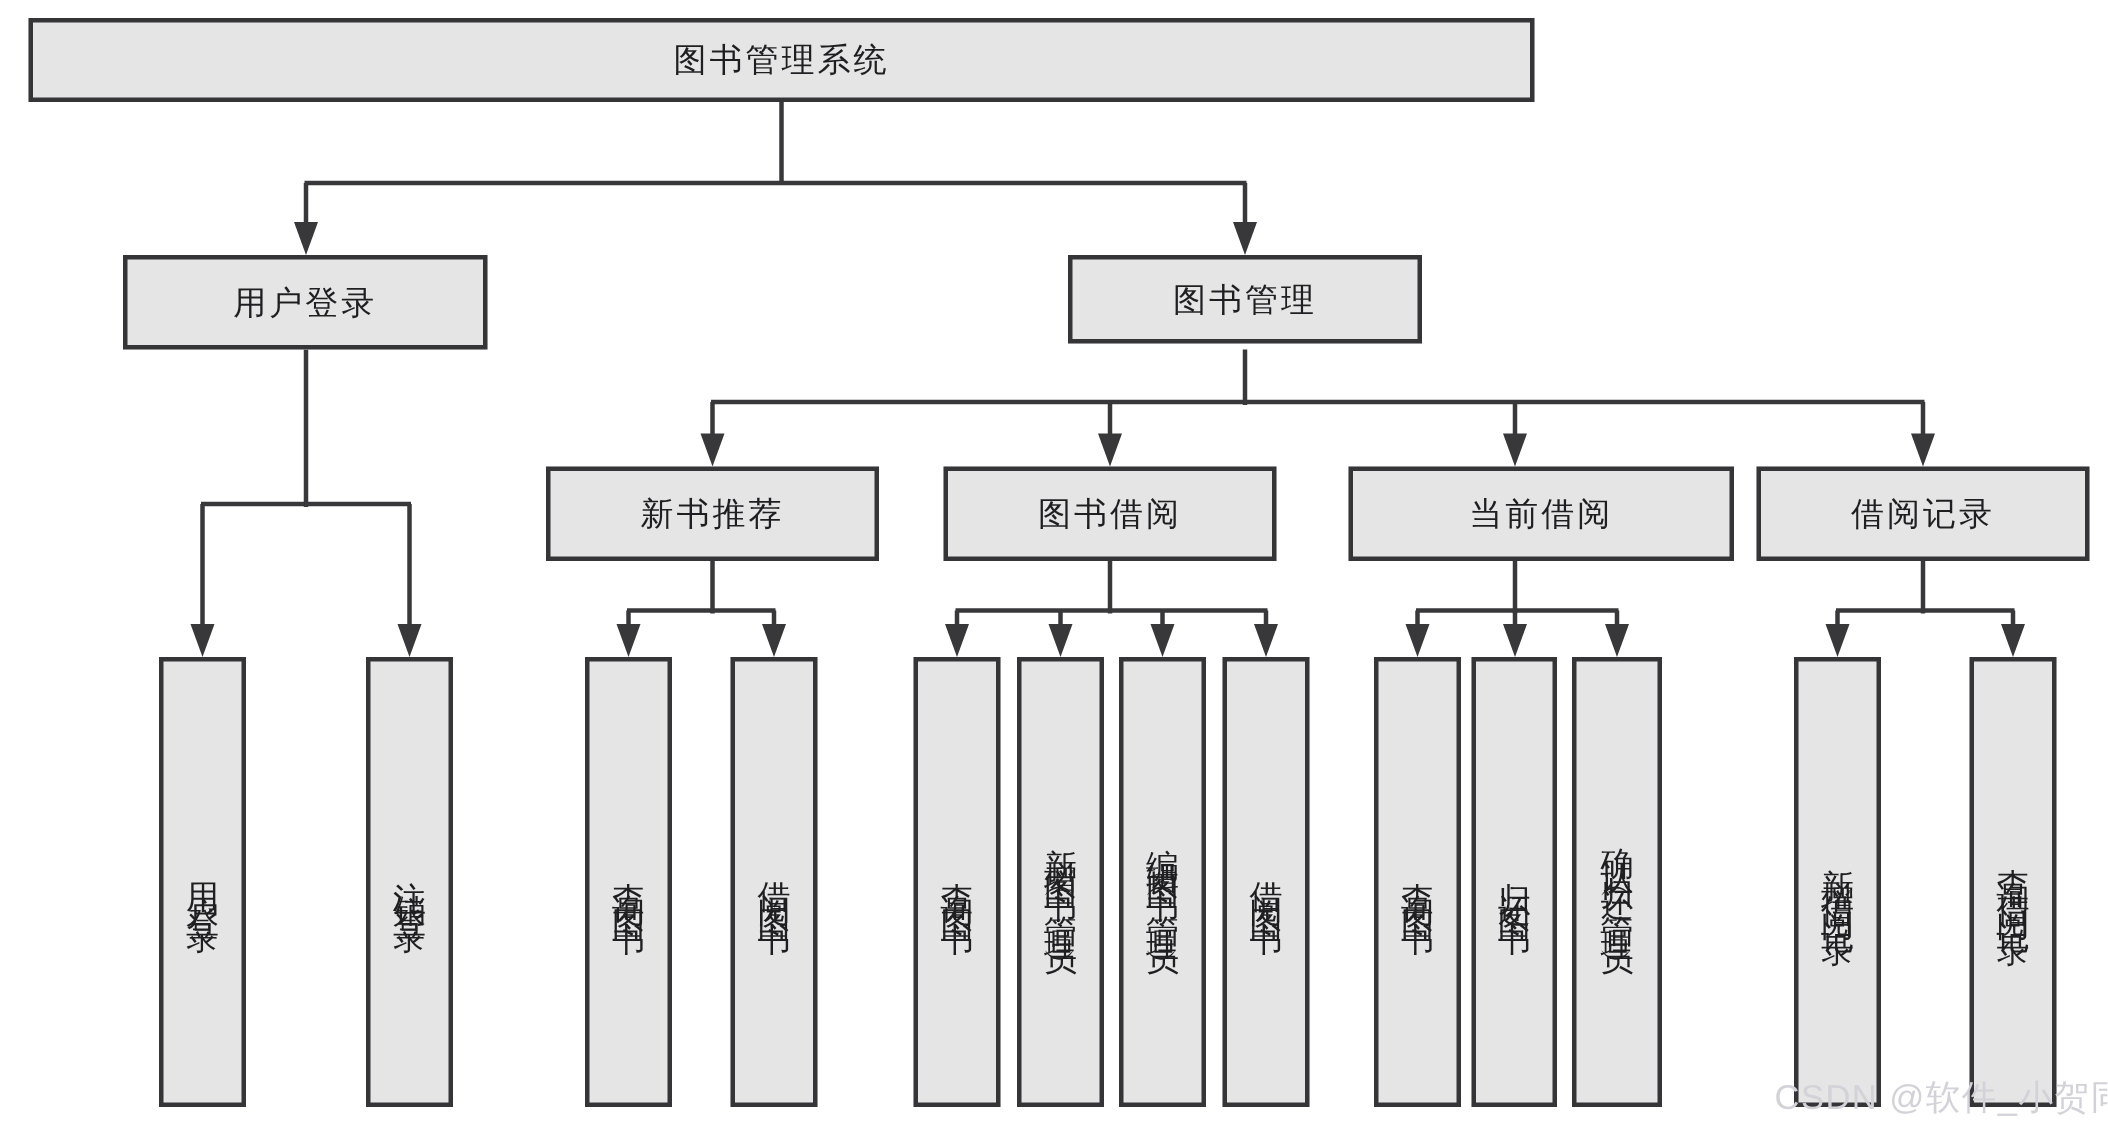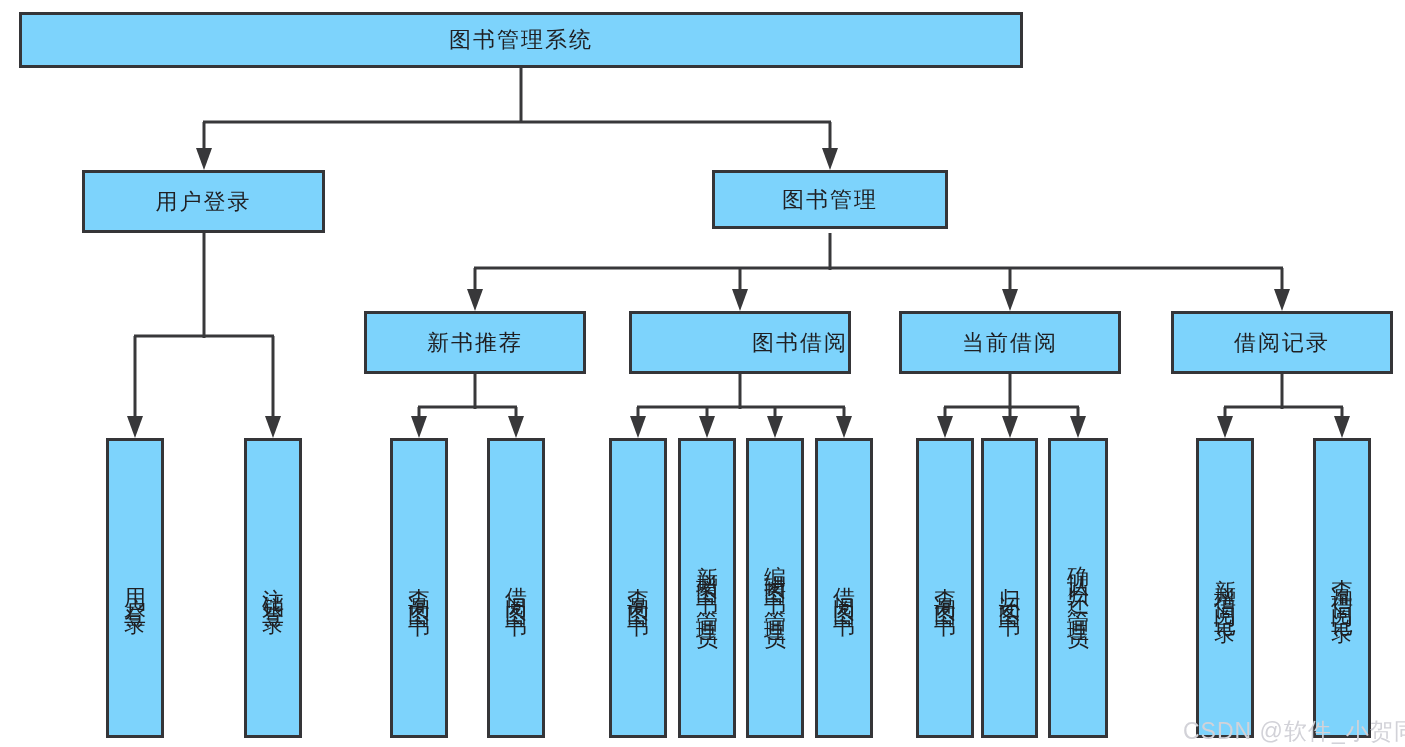--- a/index.html
+++ b/index.html
@@ -25,21 +25,21 @@
     stroke: #38383a;
     stroke-width: 3;
   }
   .wires polygon {
     fill: #38383a;
   }
   .box {
     position: absolute;
     box-sizing: border-box;
     border: 3px solid #353538;
-    background: #7dd3fc;
+    background: #e5e5e5;
     display: flex;
     align-items: center;
     justify-content: center;
     color: #1f1f22;
     z-index: 2;
   }
   .box.h span {
     font-size: 22px;
     letter-spacing: 2px;
     white-space: nowrap;
@@ -135,24 +135,24 @@
   <div class="box h" style="left:82px;top:170px;width:243px;height:63px;">
     <span>用户登录</span>
   </div>
   <div class="box h" style="left:712px;top:170px;width:236px;height:59px;">
     <span>图书管理</span>
   </div>
 
   <div class="box h" style="left:364px;top:311px;width:222px;height:63px;">
     <span>新书推荐</span>
   </div>
-  <div class="box h" style="left:629px;top:311px;width:222px;height:63px;justify-content:flex-end;">
+  <div class="box h" style="left:629px;top:311px;width:222px;height:63px;">
     <span>图书借阅</span>
   </div>
-  <div class="box h" style="left:899px;top:311px;width:222px;height:63px;">
+  <div class="box h" style="left:899px;top:311px;width:257px;height:63px;">
     <span>当前借阅</span>
   </div>
   <div class="box h" style="left:1171px;top:311px;width:222px;height:63px;">
     <span>借阅记录</span>
   </div>
 
   <div class="box leaf" style="left:106px;top:438px;width:58px;height:300px;">
     <span>用户登录</span>
   </div>
   <div class="box leaf" style="left:244px;top:438px;width:58px;height:300px;">

